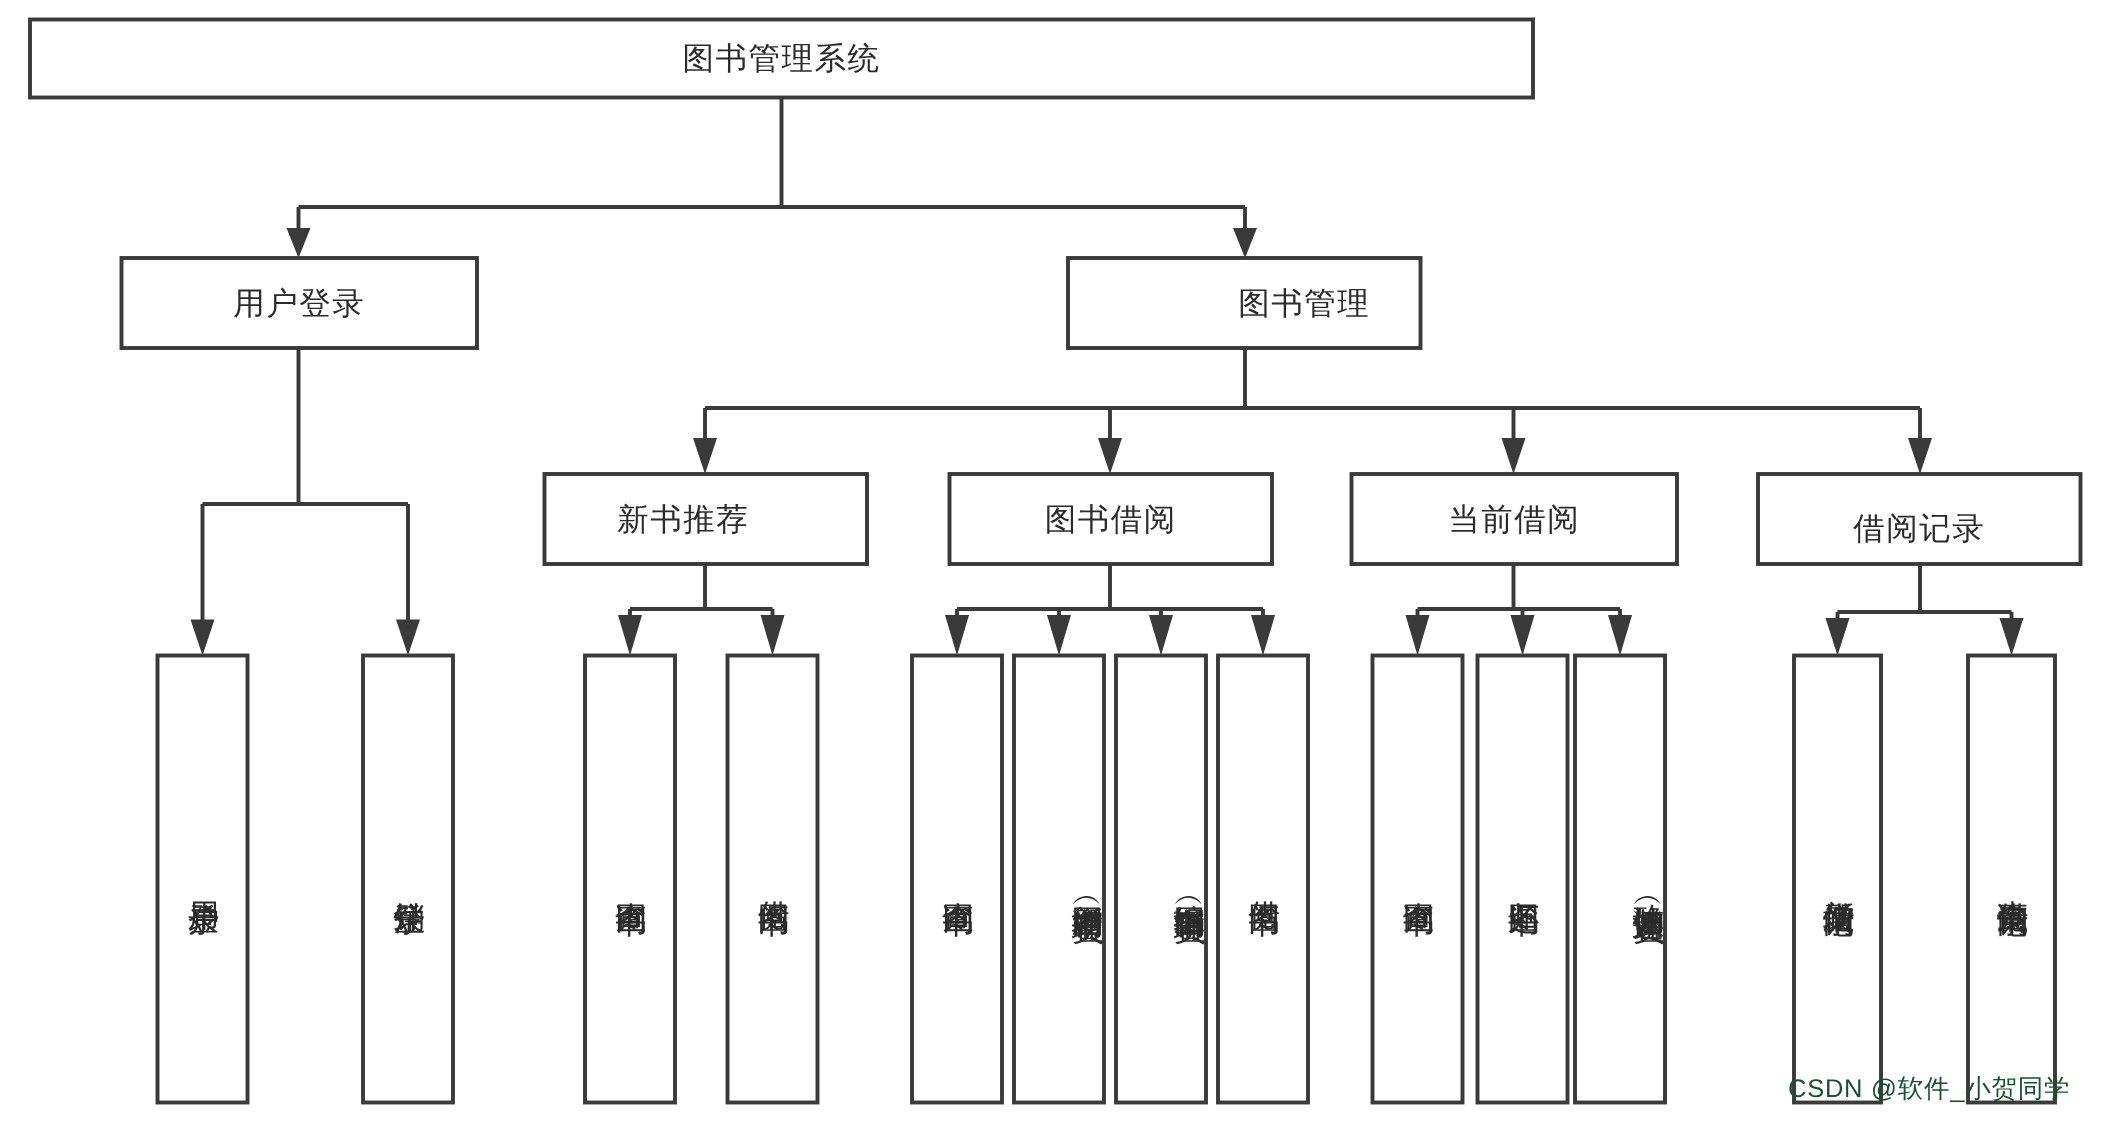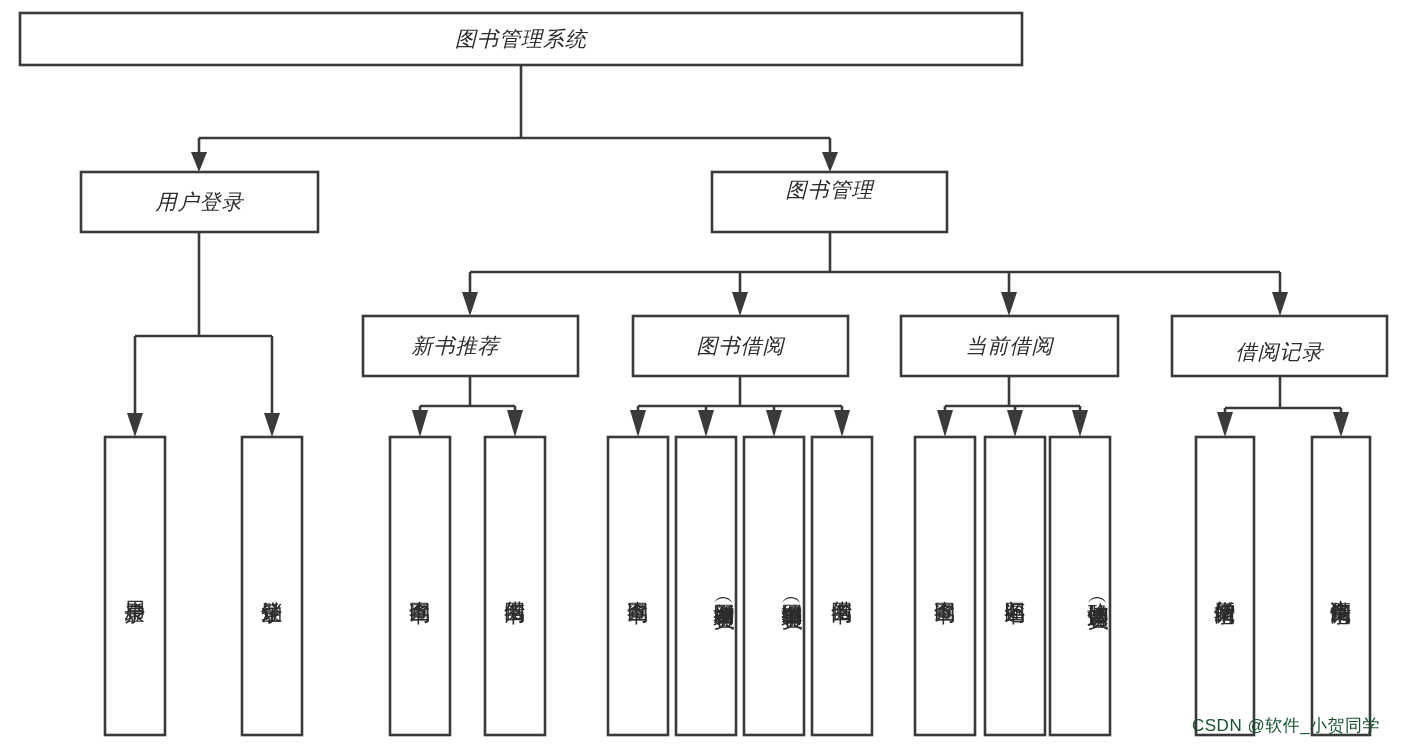--- a/index.html
+++ b/index.html
@@ -61,21 +61,20 @@
   .htext-wrap {
     position: absolute;
     display: flex;
     align-items: center;
     justify-content: center;
     font-size: 21px;
     color: #2b2b2b;
     letter-spacing: 1px;
     white-space: nowrap;
     pointer-events: none;
-    font-style: italic;
   }
   .watermark {
     position: absolute;
     font-family: "Liberation Sans", "DejaVu Sans", sans-serif;
     font-size: 17px;
     color: #14532d;
     letter-spacing: 0.5px;
     white-space: nowrap;
     pointer-events: none;
   }
@@ -181,21 +180,21 @@
       <rect class="node-box" x="1050" y="437" width="60" height="298"></rect>
       <rect class="node-box" x="1196" y="437" width="58" height="298"></rect>
       <rect class="node-box" x="1312" y="437" width="58" height="298"></rect>
     </g>
 
   </svg>
 
   <div class="htext-wrap" style="left:20px; top:13px; width:1002px; height:52px;">图书管理系统</div>
 
   <div class="htext-wrap" style="left:81px; top:172px; width:237px; height:60px;">用户登录</div>
-  <div class="htext-wrap" style="left:712px; top:160px; width:235px; height:60px;">图书管理</div>
+  <div class="htext-wrap" style="left:712px; top:172px; width:235px; height:60px;padding-left:40px;">图书管理</div>
 
   <div class="htext-wrap" style="left:363px; top:316px; width:185px; height:60px;">新书推荐</div>
   <div class="htext-wrap" style="left:633px; top:316px; width:215px; height:60px;">图书借阅</div>
   <div class="htext-wrap" style="left:901px; top:316px; width:217px; height:60px;">当前借阅</div>
   <div class="htext-wrap" style="left:1172px; top:316px; width:215px; height:72px;">借阅记录</div>
 
   <div class="vtext-wrap center-v" style="left:105px; top:437px; width:60px; height:298px;">用户登录</div>
   <div class="vtext-wrap center-v" style="left:242px; top:437px; width:60px; height:298px;">注销登录</div>
   <div class="vtext-wrap center-v" style="left:390px; top:437px; width:60px; height:298px;">查询图书</div>
   <div class="vtext-wrap center-v" style="left:485px; top:437px; width:60px; height:298px;">借阅图书</div>

